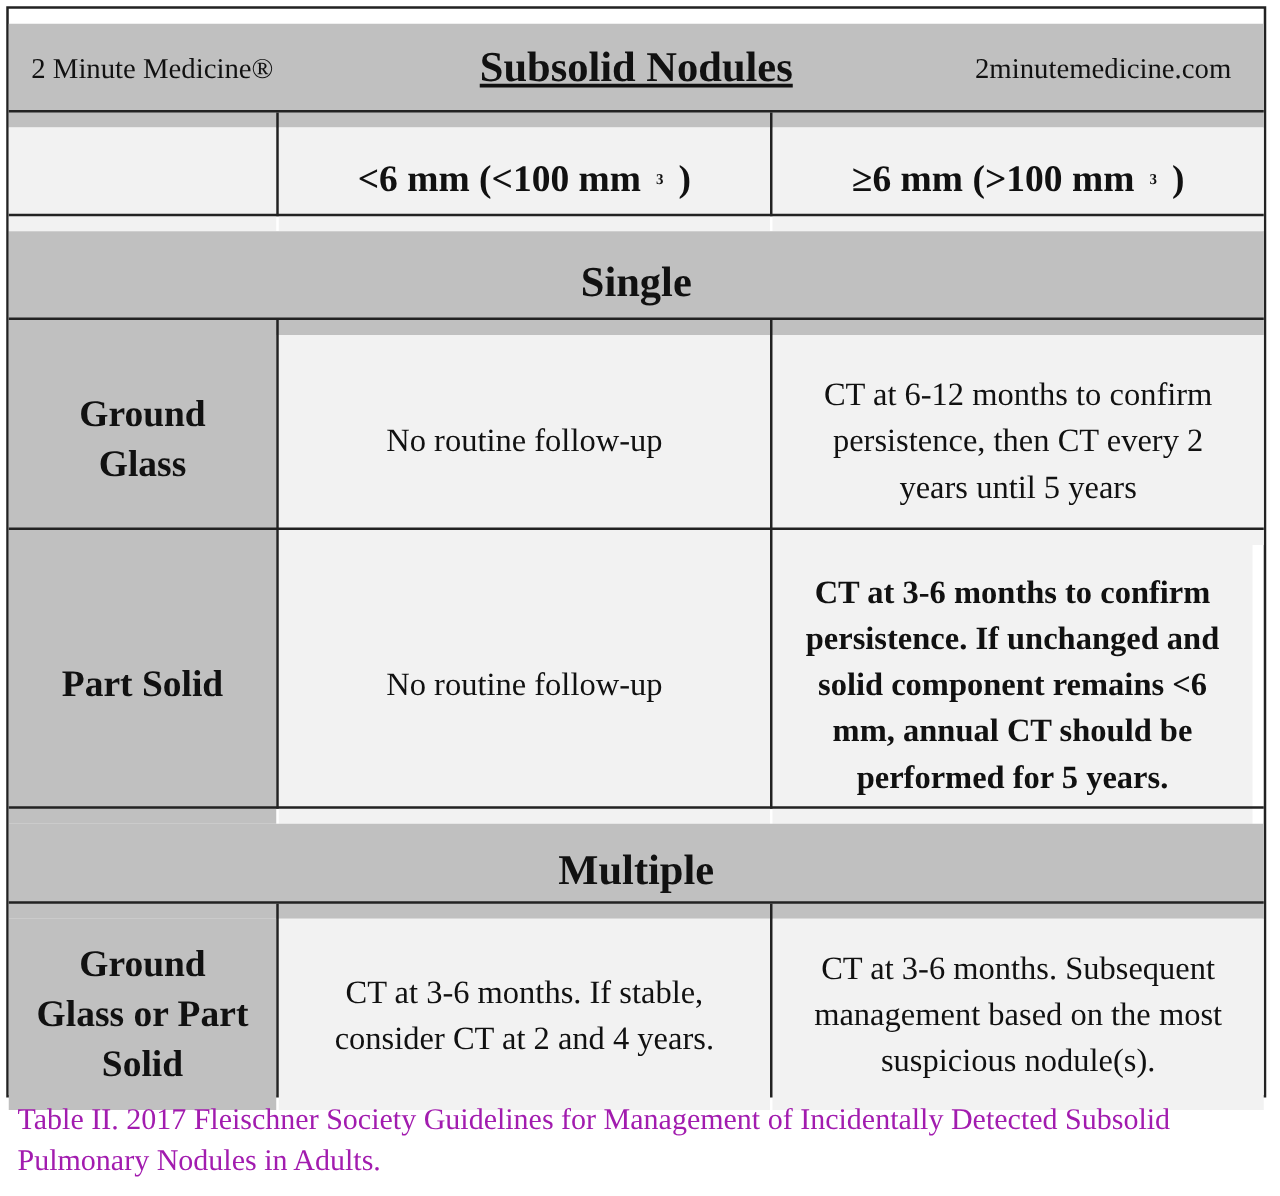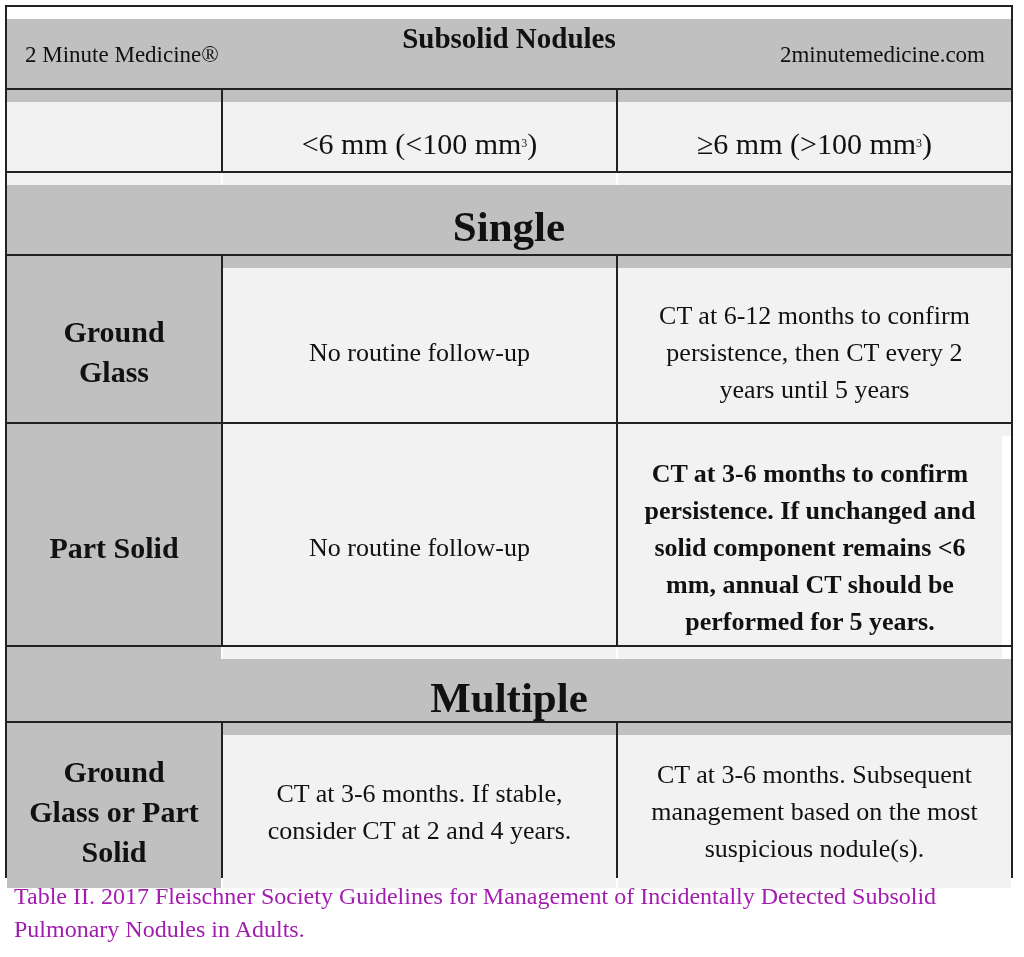--- a/index.html
+++ b/index.html
@@ -7,23 +7,23 @@
          font-family: "Liberation Serif", "DejaVu Serif", serif; color: #111; }
   .tbl { position: absolute; left: 5px; top: 5px; width: 1008px; height: 873px;
          border: 2px solid #222; box-sizing: border-box; }
   .cell { position: absolute; box-sizing: border-box; display: flex; align-items: center;
           justify-content: center; text-align: center; margin-top: 12px; }
   .gray { background: #c0c0c0; }
   .light { background: #f2f2f2; }
   .hline { position: absolute; left: 0; width: 100%; height: 2px; background: #222; }
   .vline { position: absolute; width: 2px; background: #222; }
   .brand { position: absolute; font-size: 23px; top: 23px; }
-  .title { position: absolute; font-size: 29px; font-weight: bold; top: 3px; left: 0; width: 100%; text-align: center; }
-  .colhead { font-size: 30px; font-weight: normal; }
-  .section { font-size: 43px; font-weight: bold; }
+  .title { position: absolute; font-size: 34px; font-weight: bold; top: 17px; left: 0; width: 100%; text-align: center; text-decoration: underline; }
+  .colhead { font-size: 30px; font-weight: bold; gap: 12px; }
+  .section { font-size: 34px; font-weight: bold; }
   .rowhead { font-size: 30px; font-weight: bold; line-height: 40px; }
   .body { font-size: 26px; line-height: 37px; padding: 0 18px; }
   .caption { position: absolute; left: 14px; top: 880px; width: 1000px; font-size: 24px; line-height: 33px; color: #a21caf; }
   sup { font-size: 12px; vertical-align: 14px; }
 </style>
 </head>
 <body>
 
 <div class="tbl">
 

